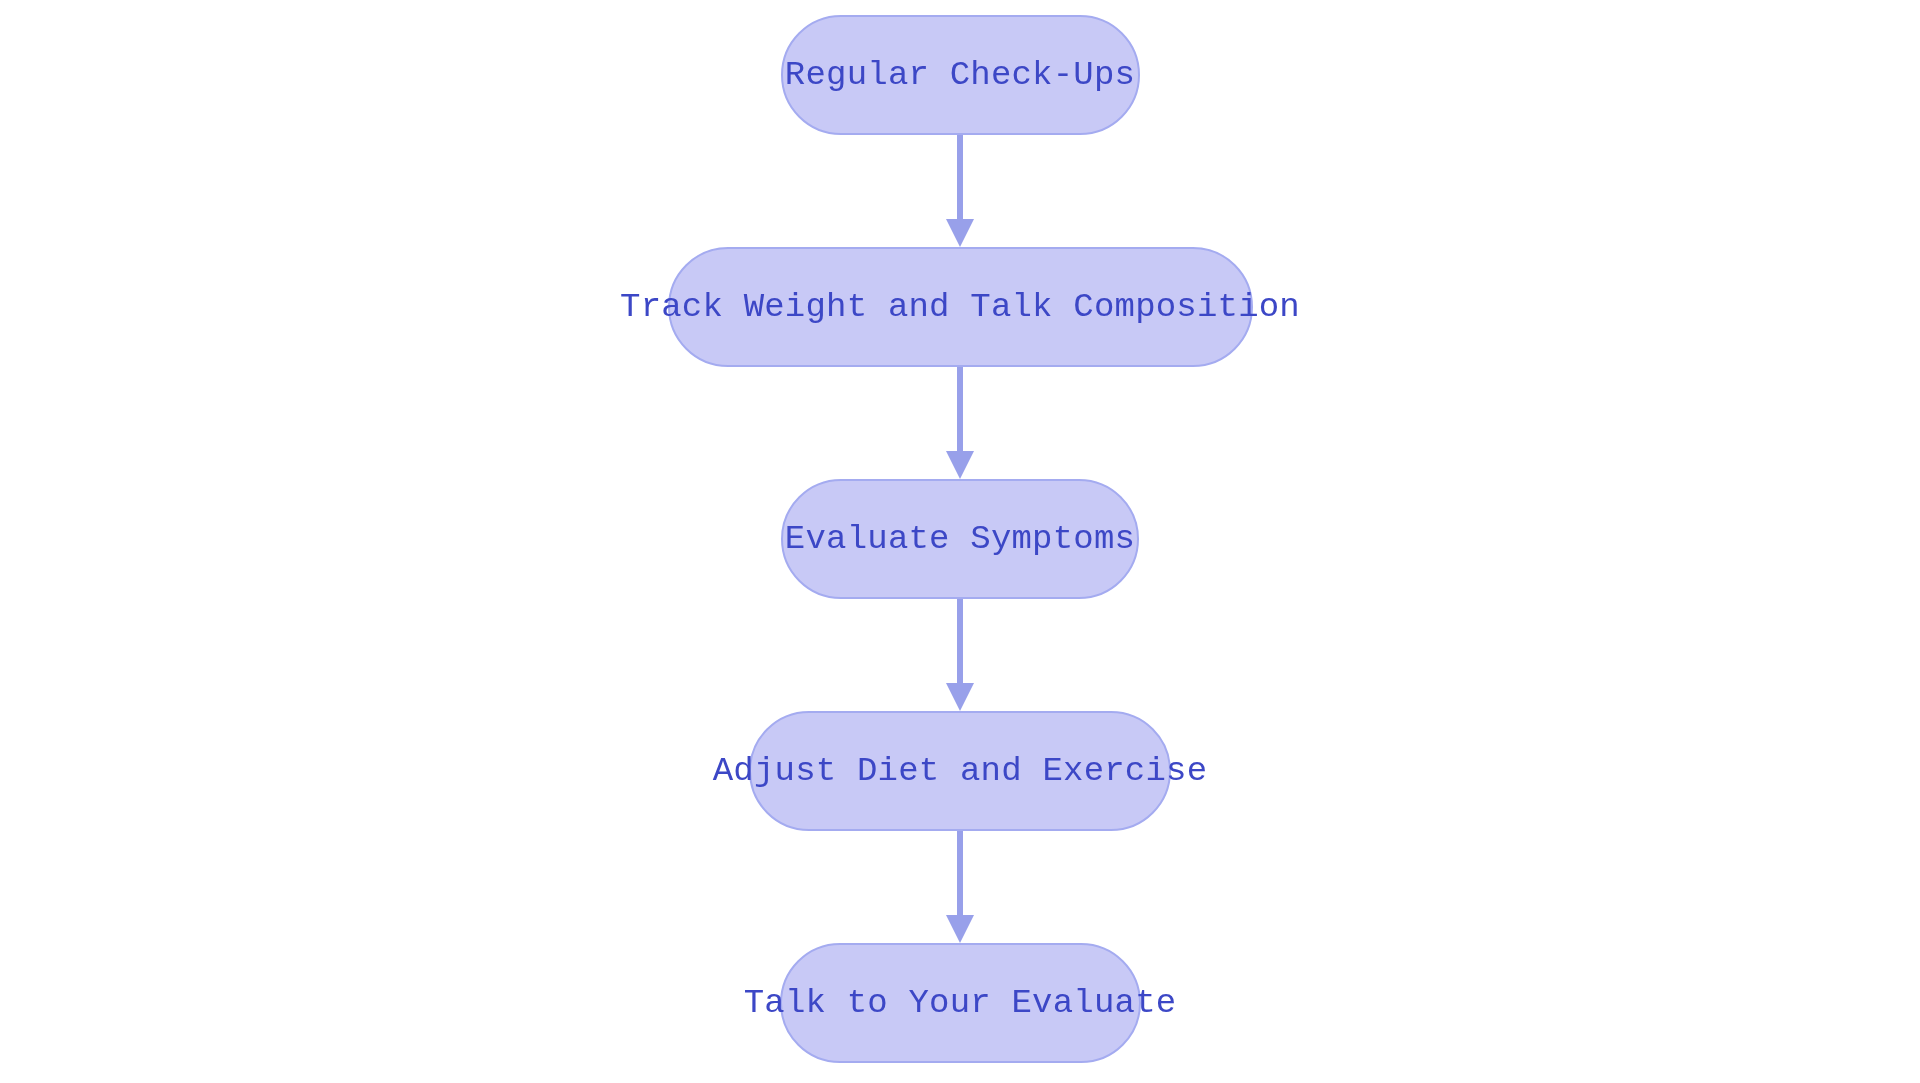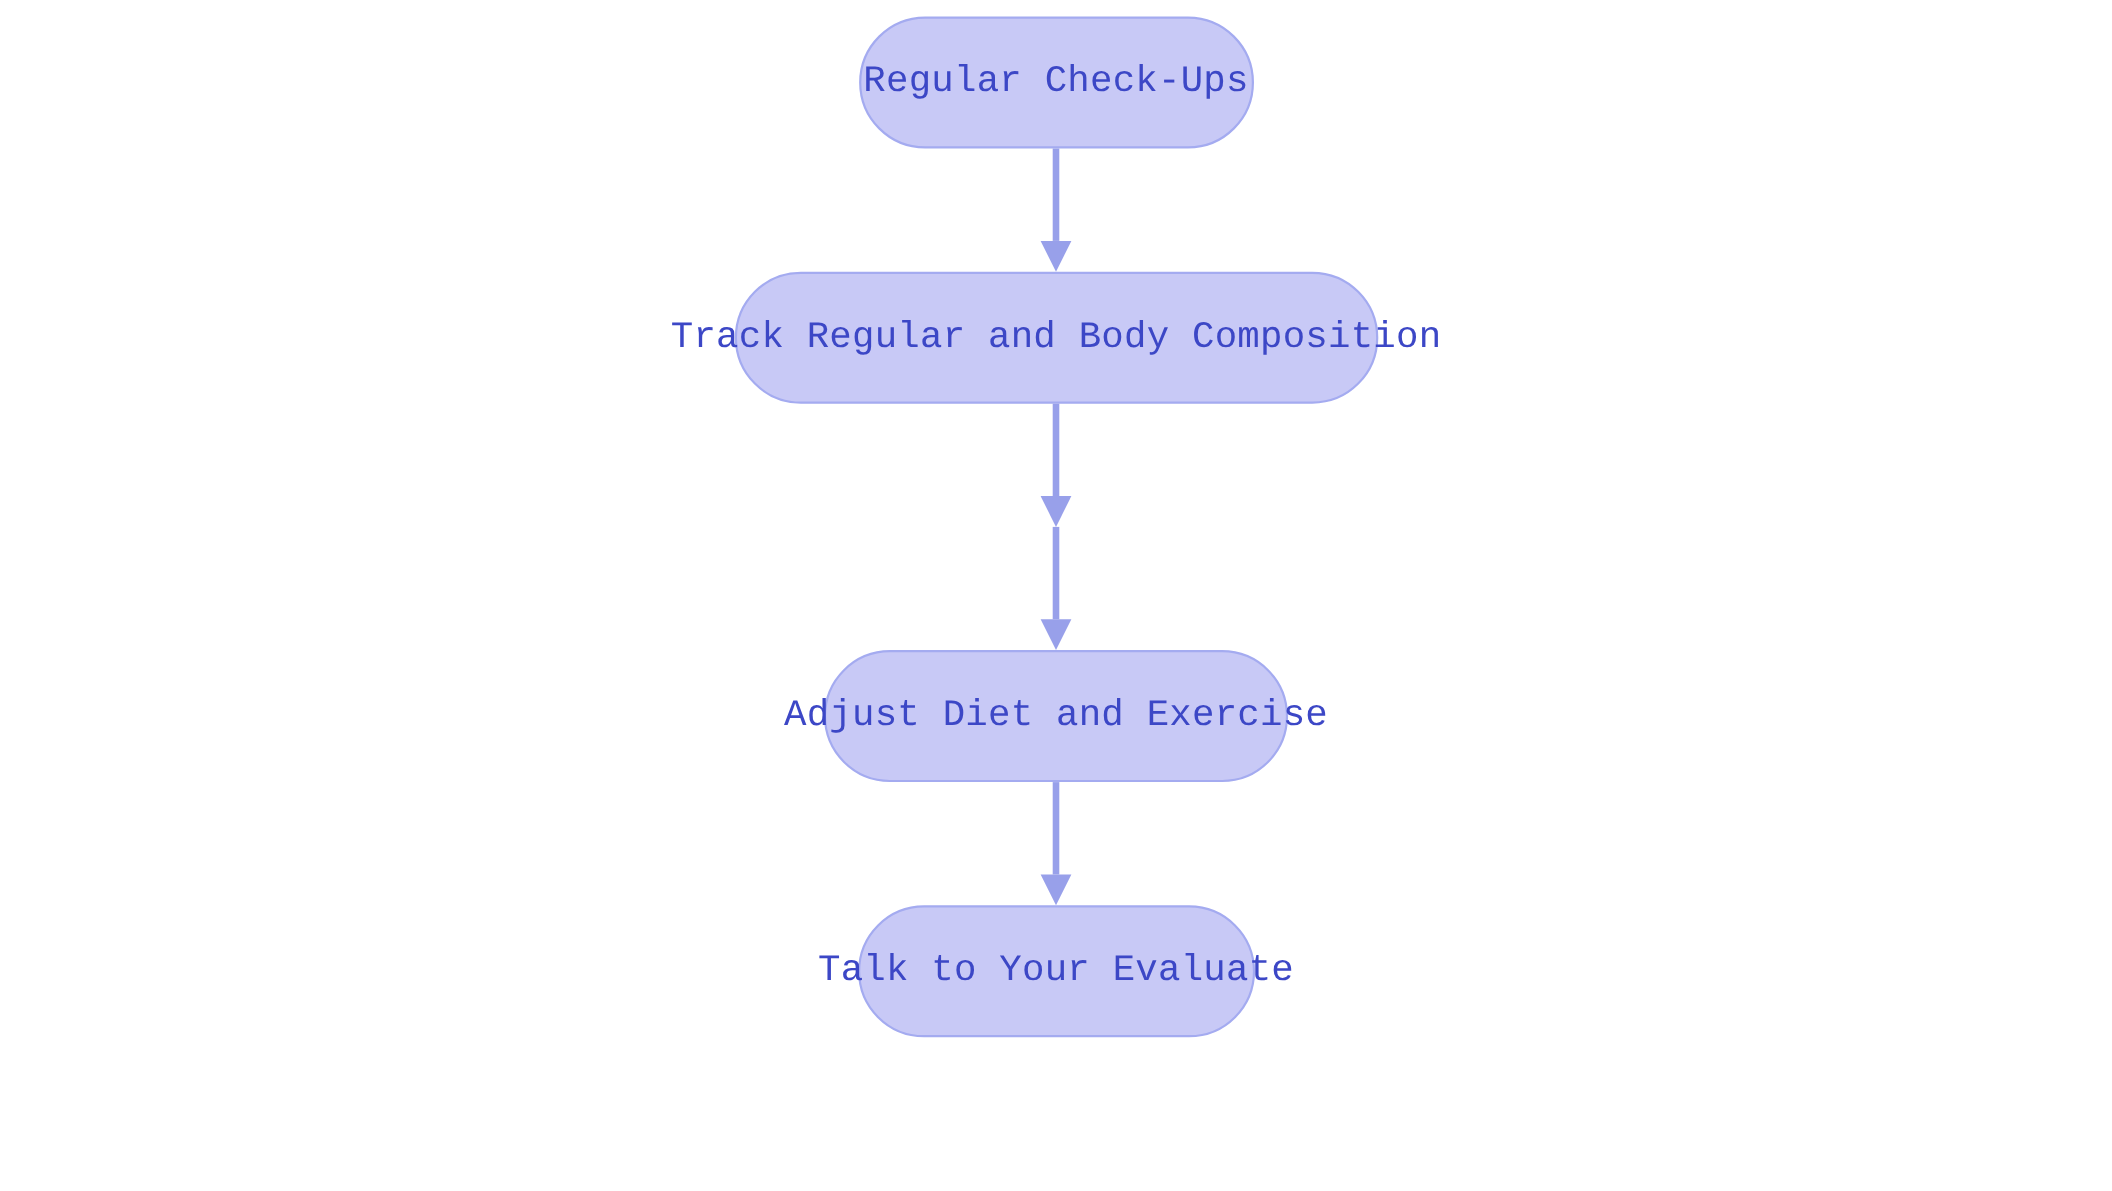--- a/index.html
+++ b/index.html
@@ -72,28 +72,31 @@
   <div class="node w1">
     <span class="node-label">Regular Check-Ups</span>
   </div>
 
   <div class="arrow">
     <div class="arrow-stem"></div>
     <div class="arrow-head"></div>
   </div>
 
   <div class="node w2">
-    <span class="node-label">Track Regular and Body Composition</span>
+    <span class="node-label">Track Weight and Talk Composition</span>
   </div>
 
   <div class="arrow">
     <div class="arrow-stem"></div>
     <div class="arrow-head"></div>
   </div>
 
+  <div class="node w3">
+    <span class="node-label">Evaluate Symptoms</span>
+  </div>
 
   <div class="arrow">
     <div class="arrow-stem"></div>
     <div class="arrow-head"></div>
   </div>
 
   <div class="node w4">
     <span class="node-label">Adjust Diet and Exercise</span>
   </div>
 

